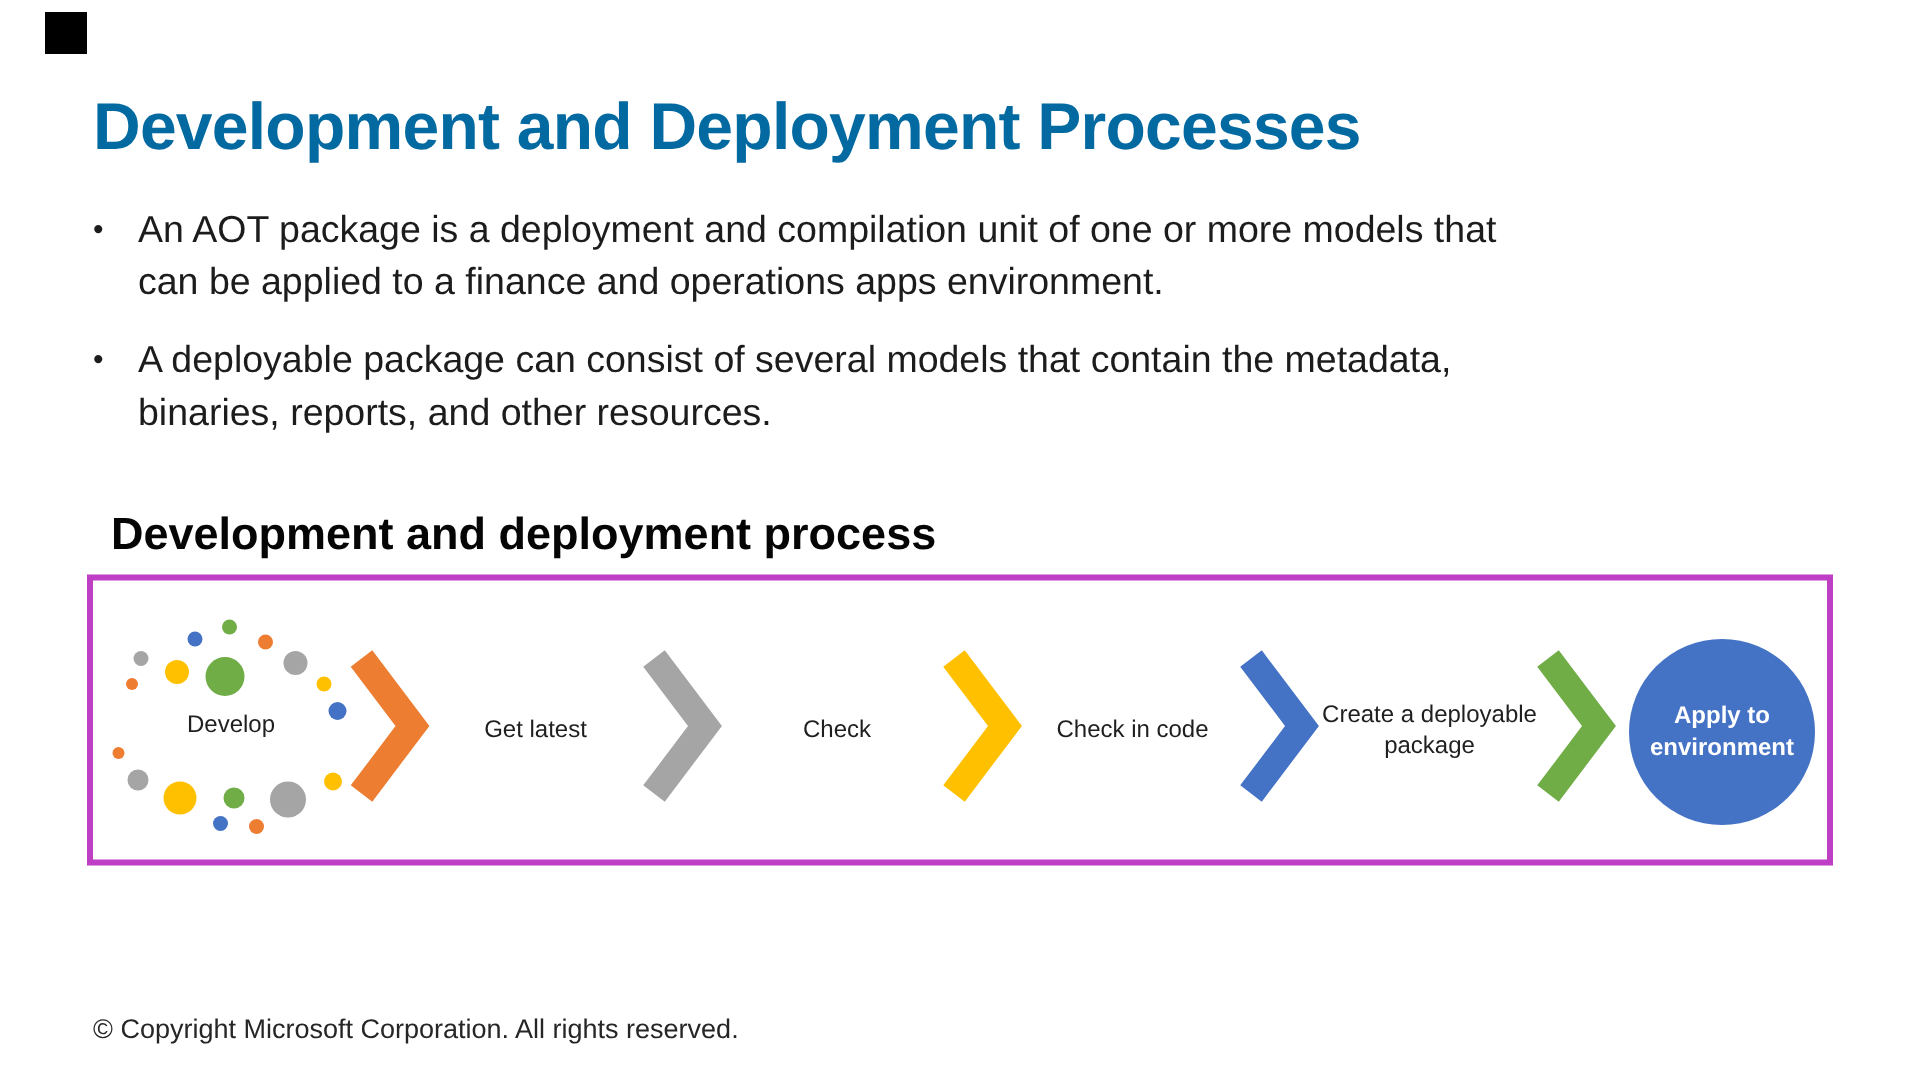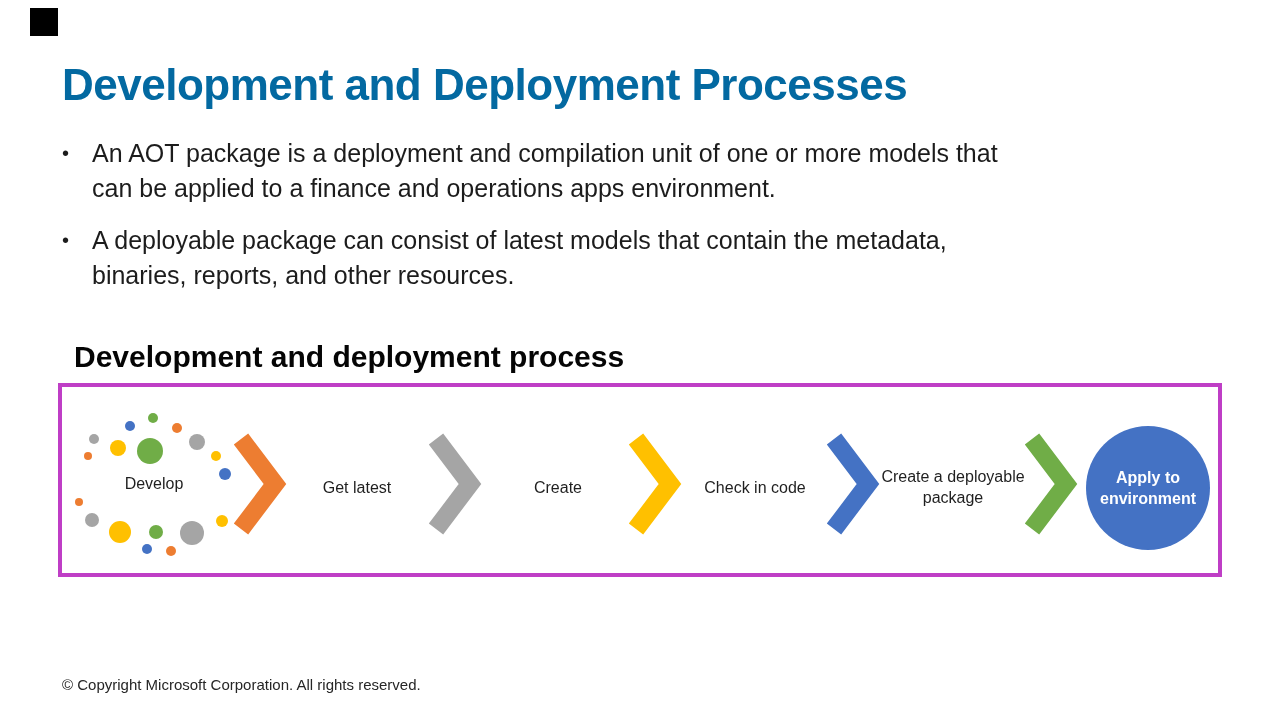--- a/index.html
+++ b/index.html
@@ -38,41 +38,41 @@
     font-size:16px;color:#1f1f1f;text-align:center;white-space:nowrap;line-height:21px;
   }
   .stage-label.wrap{white-space:normal;width:158px;}
   .circle-stage{
     position:absolute;left:1024px;top:39px;width:124px;height:124px;border-radius:50%;
     background:#4472c4;display:flex;align-items:center;justify-content:center;
   }
   .circle-stage .circle-label{
     color:#ffffff;font-size:16px;font-weight:700;text-align:center;line-height:21px;width:112px;
   }
-  .footer{position:absolute;left:62px;top:676px;font-size:15px;color:#262626;}
+  .footer{position:absolute;left:62px;top:676px;font-size:18px;color:#262626;}
 </style>
 </head>
 <body>
 
 <div class="corner-mark"></div>
 
 <h1 class="title">Development and Deployment Processes</h1>
 
 <ul class="bullets">
   <li>
     <span class="bullet-marker">•</span>
     <span class="bullet-text">
       <span>An AOT package is a deployment and compilation unit of one or more models that</span>
       <span>can be applied to a finance and operations apps environment.</span>
     </span>
   </li>
   <li>
     <span class="bullet-marker">•</span>
     <span class="bullet-text">
-      <span>A deployable package can consist of latest models that contain the metadata,</span>
+      <span>A deployable package can consist of several models that contain the metadata,</span>
       <span>binaries, reports, and other resources.</span>
     </span>
   </li>
 </ul>
 
 <h2 class="subheading">Development and deployment process</h2>
 
 <div class="diagram-box" style="border-color: rgb(191, 62, 198);">
   <div class="diagram-inner">
 
@@ -103,21 +103,21 @@
     <svg class="chev" style="left:171px" viewBox="0 0 58 106">
       <polyline points="8,8 42,53 8,98" fill="none" stroke-width="18" stroke-linecap="butt" stroke-linejoin="miter" stroke-miterlimit="12" stroke="#ED7D31"></polyline>
     </svg>
 
     <div class="stage-label" style="left:295px;top:100px">Get latest</div>
 
     <svg class="chev" style="left:366px" viewBox="0 0 58 106">
       <polyline points="8,8 42,53 8,98" fill="none" stroke-width="18" stroke-linecap="butt" stroke-linejoin="miter" stroke-miterlimit="12" stroke="#A5A5A5"></polyline>
     </svg>
 
-    <div class="stage-label" style="left:496px;top:100px">Create</div>
+    <div class="stage-label" style="left:496px;top:100px">Check</div>
 
     <svg class="chev" style="left:566px" viewBox="0 0 58 106">
       <polyline points="8,8 42,53 8,98" fill="none" stroke-width="18" stroke-linecap="butt" stroke-linejoin="miter" stroke-miterlimit="12" stroke="#FFC000"></polyline>
     </svg>
 
     <div class="stage-label" style="left:693px;top:100px">Check in code</div>
 
     <svg class="chev" style="left:764px" viewBox="0 0 58 106">
       <polyline points="8,8 42,53 8,98" fill="none" stroke-width="18" stroke-linecap="butt" stroke-linejoin="miter" stroke-miterlimit="12" stroke="#4472C4"></polyline>
     </svg>

